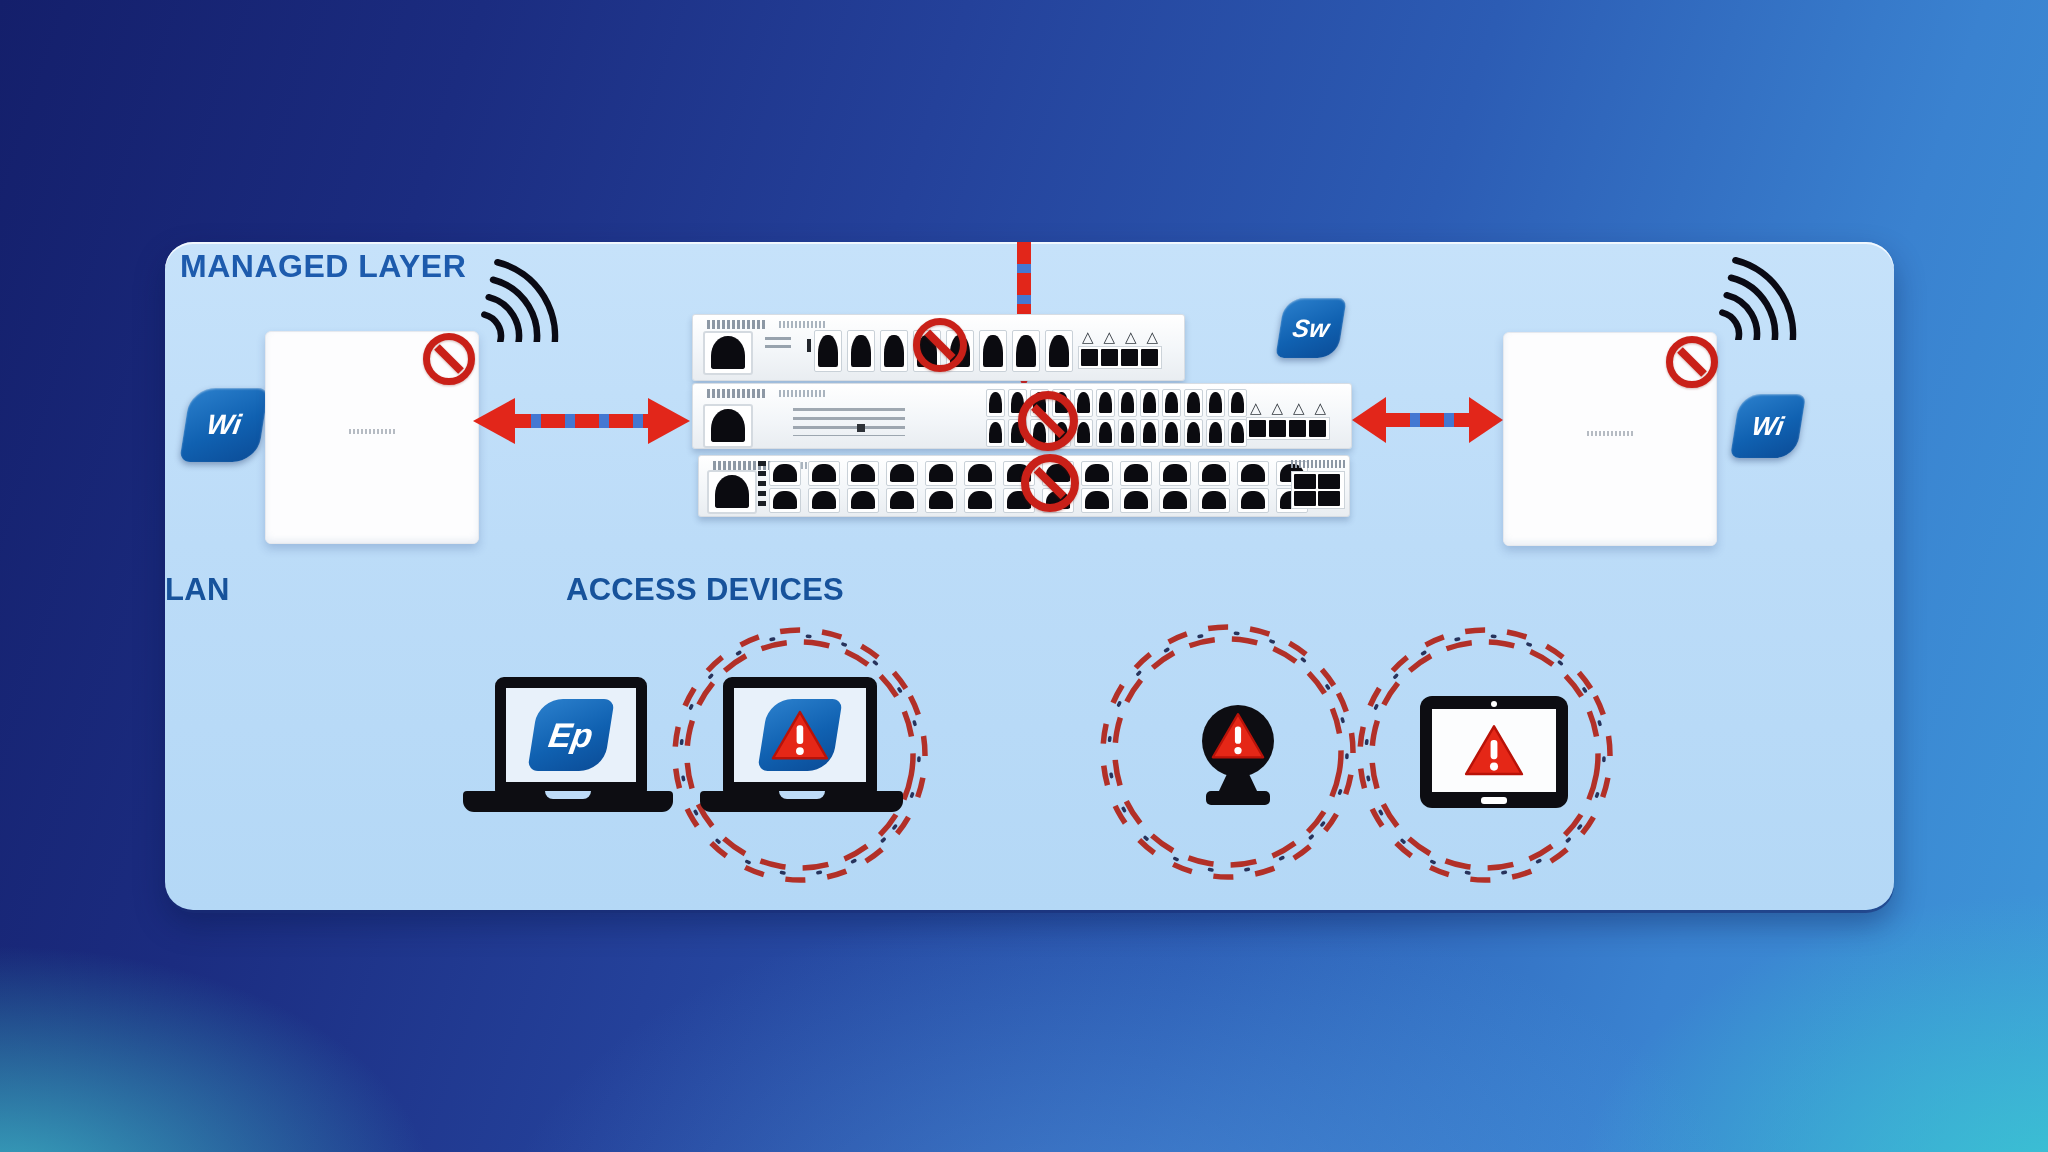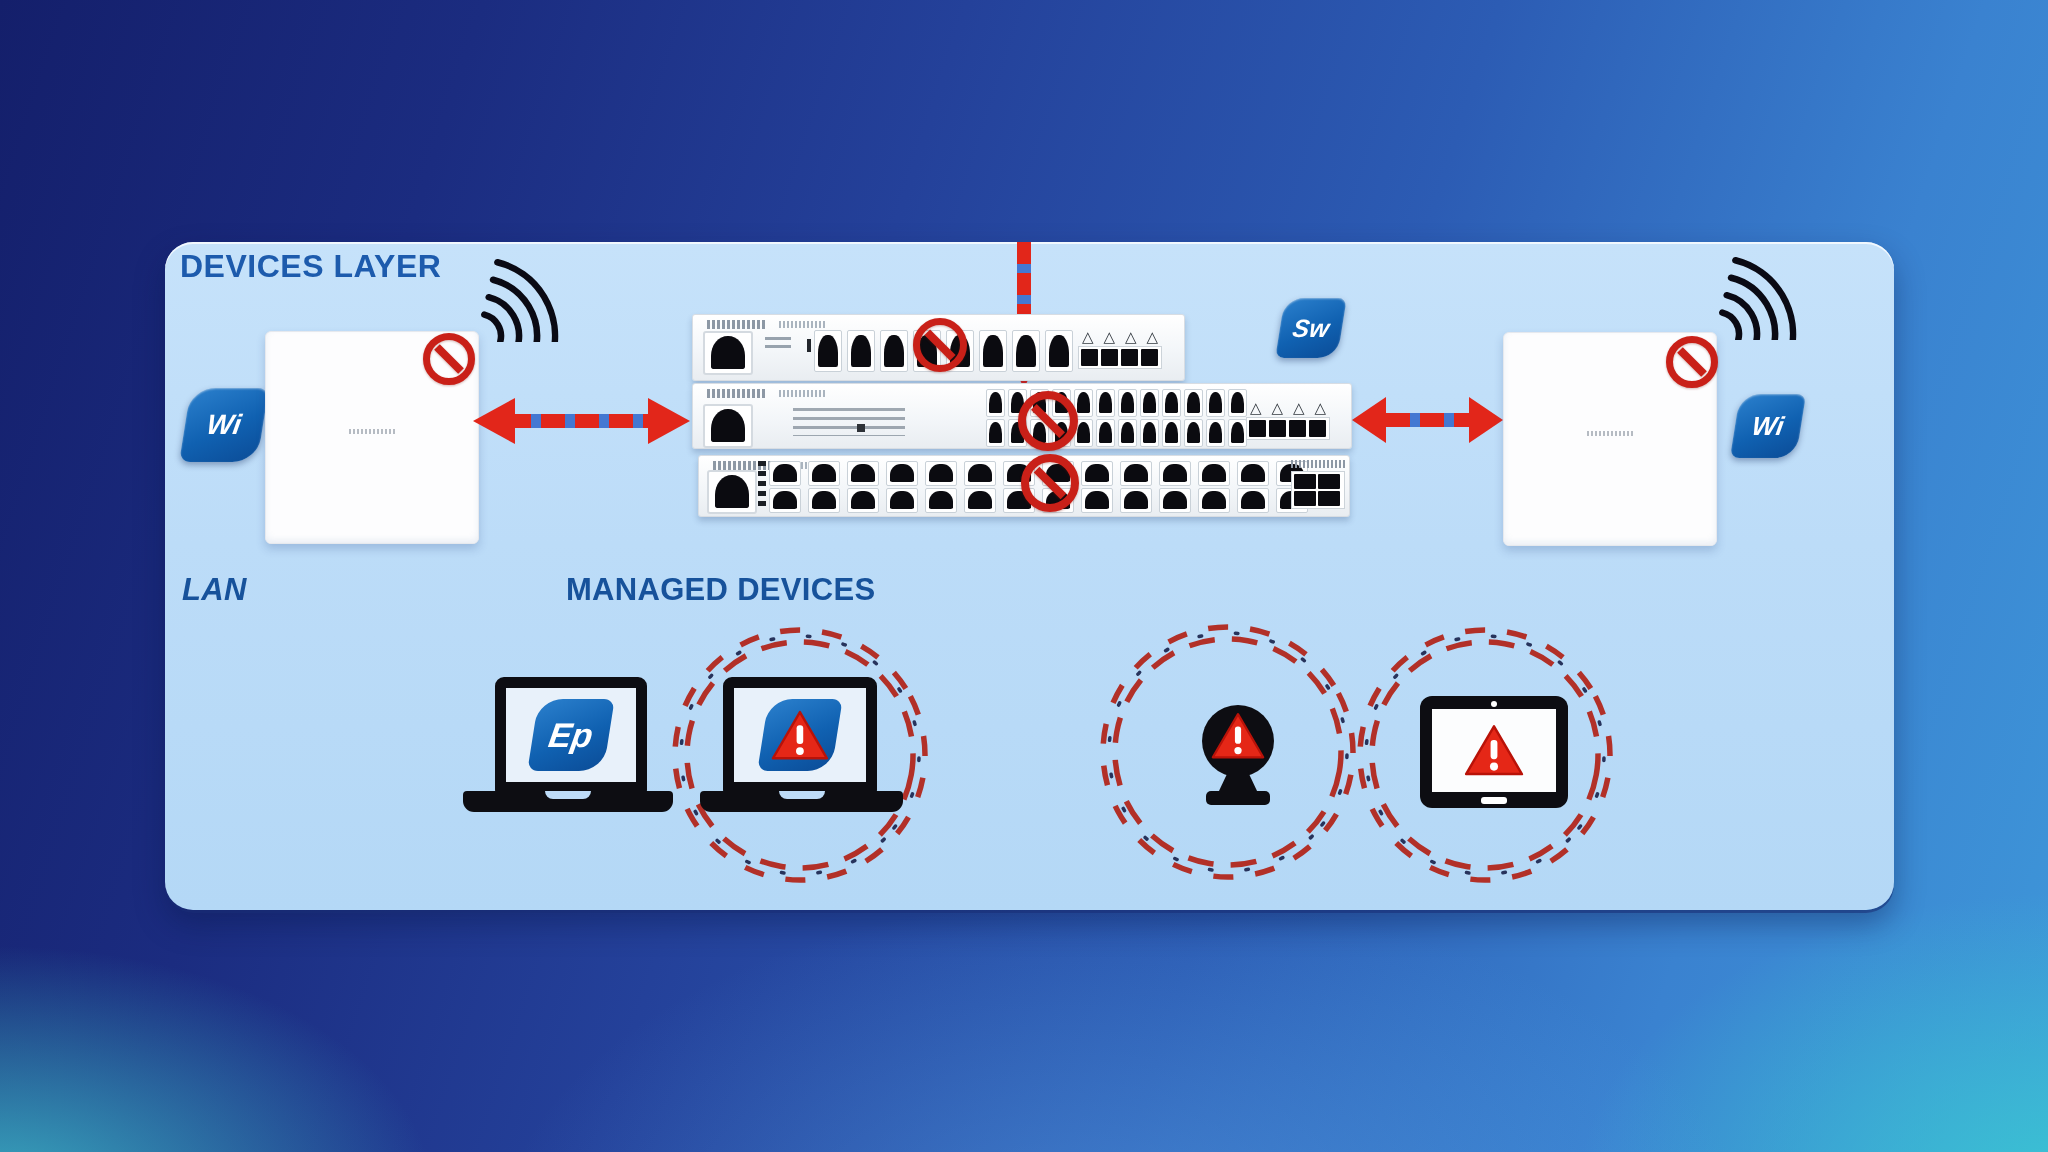--- a/index.html
+++ b/index.html
@@ -8,21 +8,21 @@
     background:
       radial-gradient(ellipse 620px 360px at 0% 104%, rgba(64,196,205,.85), rgba(64,196,205,0) 70%),
       radial-gradient(ellipse 700px 420px at 101% 103%, rgba(58,200,210,.9), rgba(58,200,210,0) 70%),
       radial-gradient(ellipse 900px 500px at 55% 108%, rgba(90,170,235,.45), rgba(90,170,235,0) 70%),
       linear-gradient(108deg,#141f6b 0%,#1b2c80 20%,#24419a 40%,#2c5cb4 62%,#3a82d0 82%,#3e97d9 100%);}
   .panel{position:absolute;left:165px;top:242px;width:1729px;height:668px;border-radius:28px;
     background:linear-gradient(180deg,#c6e2fa 0%,#bcdcf8 45%,#b4d8f6 100%);
     box-shadow:0 3px 0 rgba(26,45,118,.55), 0 14px 30px rgba(8,22,70,.38), inset 0 2px 0 rgba(255,255,255,.75);}
   .ttl{position:absolute;left:15px;top:6px;font-size:32px;font-weight:bold;color:#1d5bad;letter-spacing:.5px;}
   .sec-label{position:absolute;font-size:31px;font-weight:bold;color:#17529b;letter-spacing:.3px;}
-  #lab-lan{left:17px;top:330px;font-style:italic;}
+  #lab-lan{left:0;top:330px;}
   #lab-managed{left:401px;top:330px;}
   #lab-unmanaged{left:1075px;top:330px;}
 
   
   .leaf{position:absolute;display:flex;align-items:center;justify-content:center;
     transform:skewX(-9deg);border-radius:32% 14% 32% 14%;
     background:linear-gradient(155deg,#2b80cd 0%,#1061b1 55%,#0b4c97 100%);
     box-shadow:0 3px 6px rgba(10,30,80,.35), inset 0 1px 2px rgba(255,255,255,.45);
     color:#fff;font-weight:bold;font-style:italic;}
   #badge-wi-left{left:20px;top:146px;width:78px;height:74px;font-size:28px;}
@@ -163,21 +163,21 @@
     display:flex;align-items:center;justify-content:center;}
   .tab-cam{position:absolute;left:50%;top:5px;width:6px;height:6px;margin-left:-3px;border-radius:50%;background:#fff;}
   .tab-btn{position:absolute;left:50%;bottom:4px;width:26px;height:7px;margin-left:-13px;border-radius:3px;background:#fff;}
 </style>
 </head>
 <body>
 
 <div class="stage">
   <div class="panel">
 
-    <div class="ttl">DEVICES LAYER</div>
+    <div class="ttl">MANAGED LAYER</div>
 
     <div class="qc" id="qc-managed"><svg viewBox="0 0 270 270" width="100%" height="100%">
           <g fill="none">
     <circle cx="135" cy="135" r="113" stroke="#b23028" stroke-width="5.5" stroke-dasharray="26 17" transform="rotate(10 135 135)"></circle>
     <circle cx="135" cy="135" r="125" stroke="#b23028" stroke-width="5.5" stroke-dasharray="20 22" transform="rotate(-28 135 135)"></circle>
     <circle cx="135" cy="135" r="119" stroke="#27335c" stroke-width="3.5" stroke-dasharray="2.5 34" stroke-linecap="round" transform="rotate(45 135 135)"></circle>
   </g>
         </svg></div>
     <div class="qc" id="qc-un1"><svg viewBox="0 0 270 270" width="100%" height="100%">
           <g fill="none">
@@ -372,21 +372,21 @@
     <path d="M 8 36 A 58 58 0 0 1 66 94"></path>
     <path d="M 8 18 A 76 76 0 0 1 84 94"></path>
    </g>
         </svg></div>
     <div class="ban" id="ban-ap-right"></div>
     <div class="leaf" id="badge-wi-right">
       <span>Wi</span>
     </div>
 
     <div class="sec-label" id="lab-lan">LAN</div>
-    <div class="sec-label" id="lab-managed">MANAGED DEVICES</div>
+    <div class="sec-label" id="lab-managed">ACCESS DEVICES</div>
 
     <div class="laptop" id="laptop1">
       <div class="lap-screen">
         <div class="leaf-in" id="badge-ep">
           <span>Ep</span>
         </div>
       </div>
       <div class="lap-base"></div>
     </div>
     <div class="laptop" id="laptop2">

